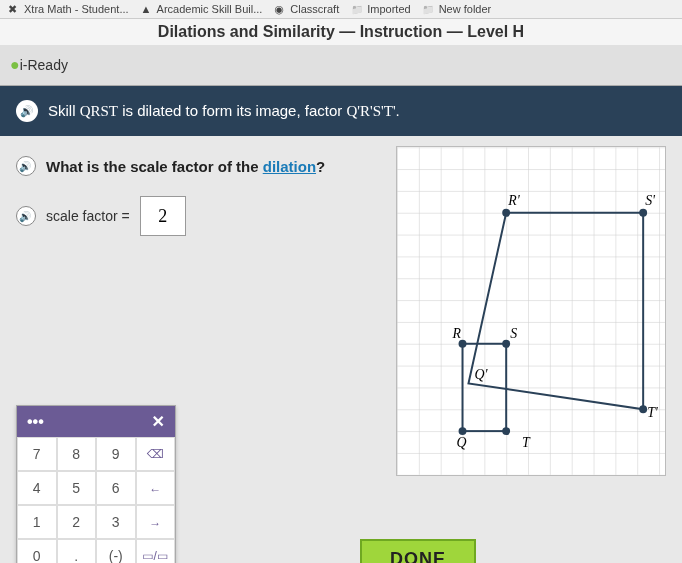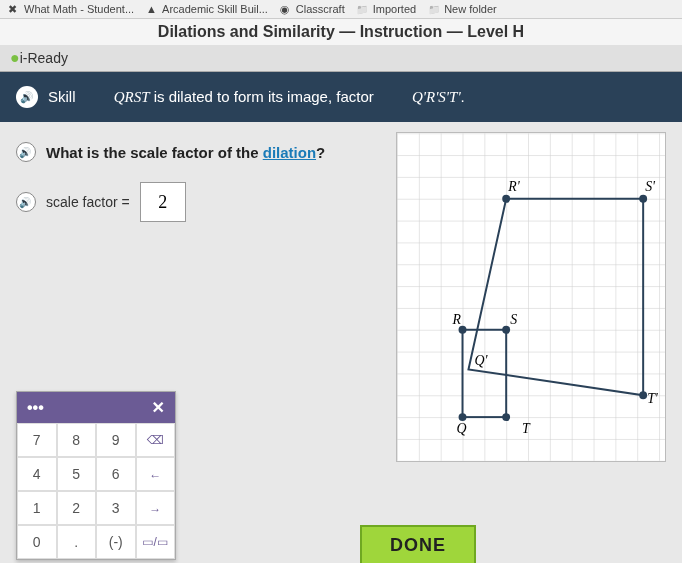--- a/index.html
+++ b/index.html
@@ -26,21 +26,21 @@
 .folder-ico::before { content: "📁"; font-size: 10px; filter: grayscale(1); }
 .lesson-bar {
   text-align: center;
   font-size: 16px;
   padding: 4px;
   background: #f5f5f5;
   color: #333;
   font-weight: bold;
 }
 .iready {
-  padding: 4px 10px;
+  padding: 11px 10px;
   font-size: 14px;
   color: #333;
   background: #e0e0e0;
   border-bottom: 1px solid #aaa;
 }
 .iready .dot { color: #7bc043; font-size: 16px; }
 .prompt-bar {
   background: #2a4158;
   color: #fff;
   padding: 14px 16px;
@@ -48,21 +48,21 @@
   display: flex;
   align-items: center;
   gap: 10px;
 }
 .sound-btn {
   width: 22px; height: 22px; border-radius: 50%;
   background: #fff; color: #333;
   display: flex; align-items: center; justify-content: center;
   font-size: 11px; cursor: pointer;
 }
-.italic { font-style: italic; font-family: 'Times New Roman', serif; margin-left: 34px; }
+.italic { font-family: 'Times New Roman', serif; }
 .content {
   position: relative;
   padding: 20px 16px;
   background: #e8e8e8;
   height: calc(100% - 115px);
 }
 .question {
   font-size: 15px;
   font-weight: bold;
   color: #222;
@@ -147,21 +147,21 @@
   font-size: 10px; cursor: pointer; color: #333;
 }
 .cursor-hand { cursor: pointer; position: relative; }
 </style>
 </head>
 <body>
 
 <div class="tabs">
   <div class="tab">
       <span class="ico">✖</span>
-      <span>What Math - Student...</span>
+      <span>Xtra Math - Student...</span>
     </div>
   <div class="tab">
       <span class="ico">▲</span>
       <span>Arcademic Skill Buil...</span>
     </div>
   <div class="tab">
       <span class="ico">◉</span>
       <span>Classcraft</span>
     </div>
   <div class="tab">

